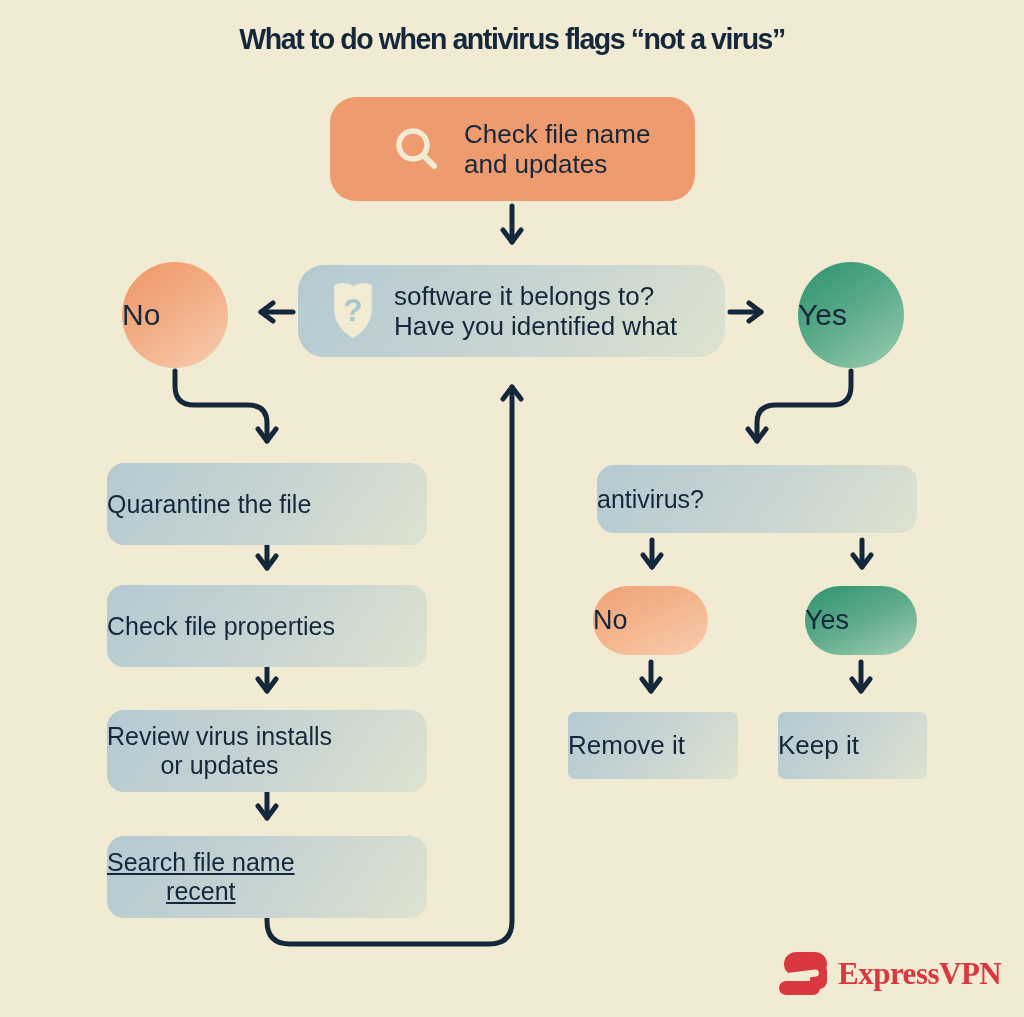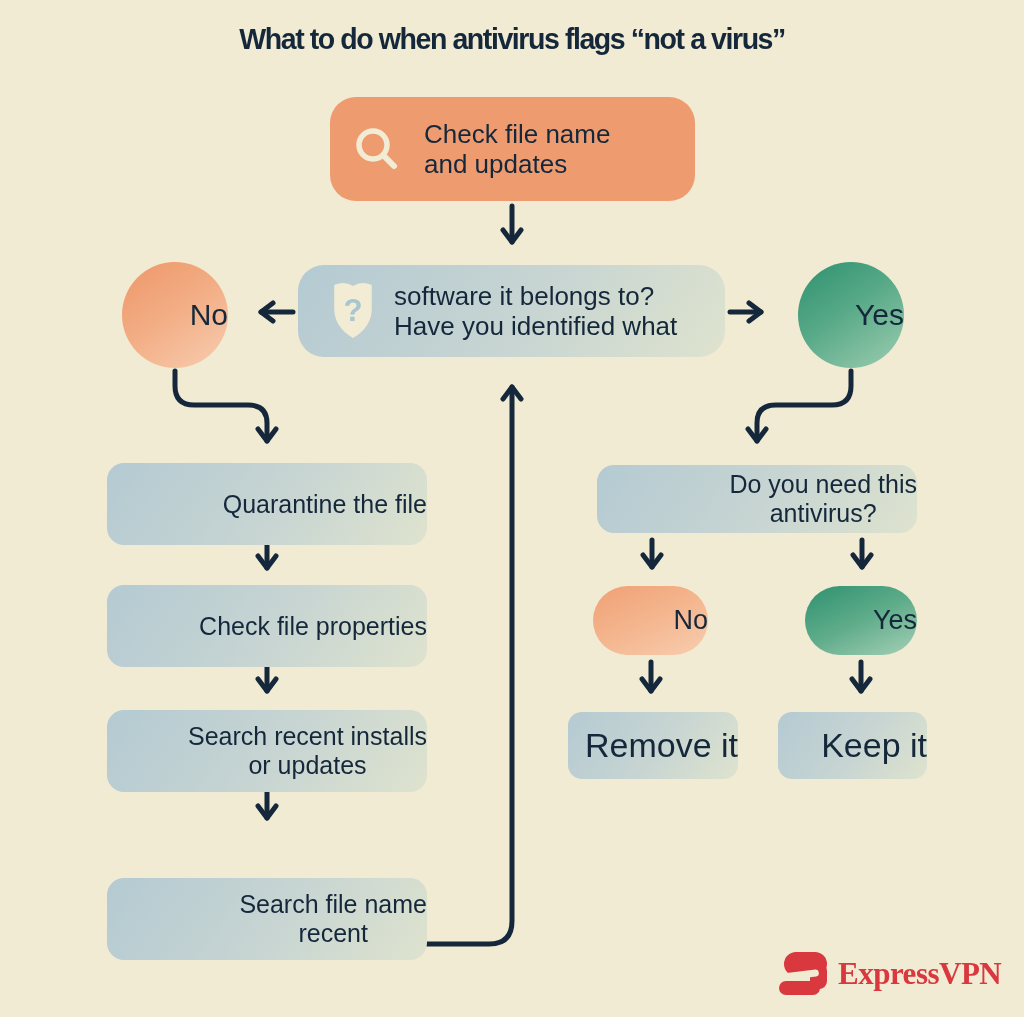--- a/index.html
+++ b/index.html
@@ -14,50 +14,50 @@
   .canvas{position:absolute;left:0;top:0;width:1024px;height:1017px;}
   .connectors{position:absolute;left:0;top:0;width:1024px;height:1017px;z-index:1;}
   .title{
     position:absolute;left:0;right:0;top:22px;
     text-align:center;font-size:30px;font-weight:700;
     letter-spacing:-1.5px;color:#15283B;z-index:2;
   }
   .title-inner{display:inline-block;transform:scaleX(0.95);}
   .node{
     position:absolute;z-index:2;
-    display:flex;align-items:center;justify-content:flex-end;
+    display:flex;align-items:center;justify-content:flex-start;
     text-align:center;font-size:25px;line-height:1.16;color:#15283B;
   }
   .lines{display:block;}
   .ln{display:block;}
   .blue{background:linear-gradient(125deg,#B4CAD2 0%,#C8D5D2 55%,#DEE3CE 100%);}
   .start-box{
     left:330px;top:97px;width:365px;height:104px;border-radius:26px;
     background:#EF9B70;
-    justify-content:flex-start;text-align:left;padding-left:24px;gap:24px;
+    justify-content:flex-start;text-align:left;padding-left:64px;gap:24px;
     box-sizing:border-box;font-size:26px;
   }
   .q1{
     left:298px;top:265px;width:427px;height:92px;border-radius:26px;
     justify-content:flex-start;text-align:left;padding-left:30px;gap:16px;
     box-sizing:border-box;font-size:26px;
   }
   .circle{width:106px;height:106px;border-radius:50%;font-size:30px;}
   .circle-no{left:122px;top:262px;background:linear-gradient(145deg,#EE9768 0%,#F2AC83 45%,#F8CDB0 100%);}
   .circle-yes{left:798px;top:262px;background:linear-gradient(145deg,#2E9170 0%,#57A987 45%,#9ECDB1 100%);}
   .step{left:107px;width:320px;height:82px;border-radius:17px;}
   .step1{top:463px;}
   .step2{top:585px;}
   .step3{top:710px;}
-  .step4{top:878px;}
+  .step4{top:836px;text-decoration:underline;}
   .q2{left:597px;top:465px;width:320px;height:68px;border-radius:17px;}
   .pill{height:69px;top:586px;border-radius:35px;font-size:27px;}
   .pill-no{left:593px;width:115px;background:linear-gradient(155deg,#F0A074 0%,#F4B68F 50%,#F8CDAF 100%);}
   .pill-yes{left:805px;width:112px;background:linear-gradient(155deg,#2E9170 0%,#5FAC8A 50%,#A6D0B7 100%);}
-  .outcome{top:712px;height:67px;border-radius:14px;font-size:34px;}
+  .outcome{top:712px;height:67px;border-radius:7px;font-size:26px;}
   .outcome-remove{left:568px;width:170px;}
   .outcome-keep{left:778px;width:149px;}
   .logo{
     position:absolute;left:772px;top:951px;z-index:2;
     display:flex;align-items:center;gap:10px;
   }
   .brand-name{
     font-family:"Liberation Serif", serif;font-weight:700;
     font-size:31px;color:#D8383E;letter-spacing:-0.5px;
   }
@@ -131,34 +131,33 @@
     </div>
   </div>
   <div class="node step step2 blue">
     <div class="lines">
       <span class="ln">Check file properties</span>
       <span class="ln"></span>
     </div>
   </div>
   <div class="node step step3 blue">
     <div class="lines">
-      <span class="ln">Search recent installs</span>
+      <span class="ln">Review virus installs</span>
       <span class="ln">or updates</span>
     </div>
   </div>
   <div class="node step step4 blue">
     <div class="lines">
       <span class="ln">Search file name</span>
       <span class="ln">recent</span>
     </div>
   </div>
 
   <div class="node q2 blue">
     <div class="lines">
-      <span class="ln">Do you need this</span>
       <span class="ln">antivirus?</span>
     </div>
   </div>
   <div class="node pill pill-no">
     <span>No</span>
   </div>
   <div class="node pill pill-yes">
     <span>Yes</span>
   </div>
   <div class="node outcome outcome-remove blue">

